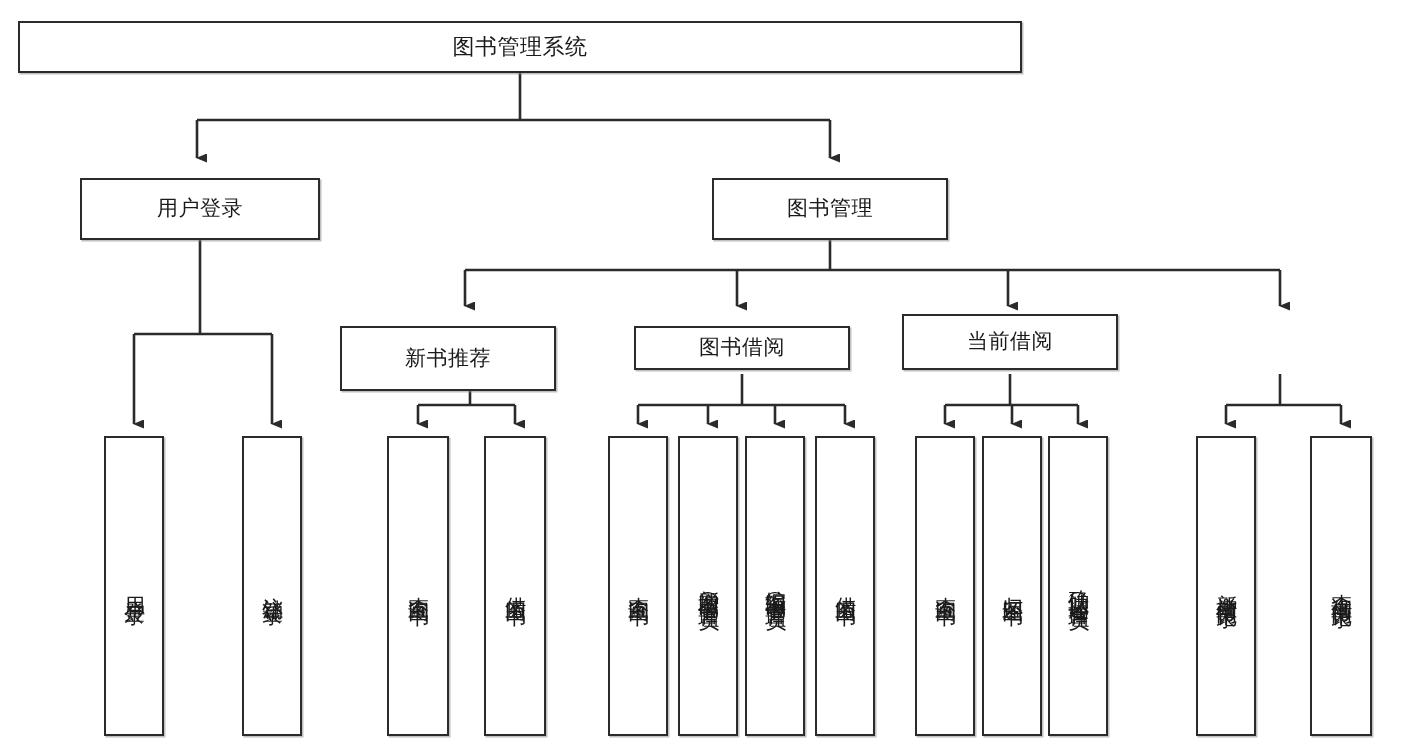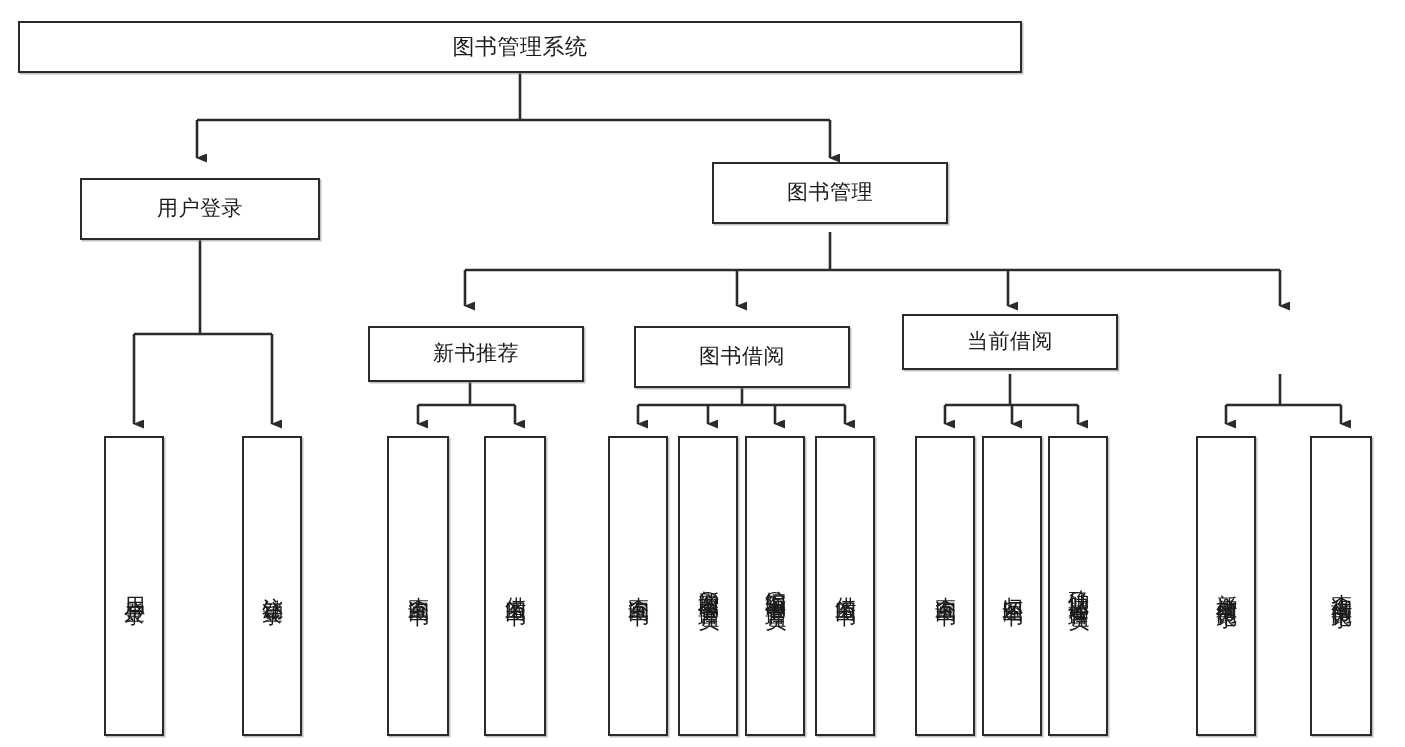--- a/index.html
+++ b/index.html
@@ -123,28 +123,28 @@
     </g>
   </svg>
 
   <div class="node root horizontal" style="left:18px; top:13px; width:1004px; height:52px;">
     <span class="node-label">图书管理系统</span>
   </div>
 
   <div class="node horizontal" style="left:80px; top:170px; width:240px; height:62px;">
     <span class="node-label">用户登录</span>
   </div>
-  <div class="node horizontal" style="left:712px; top:154px; width:236px; height:62px;">
+  <div class="node horizontal" style="left:712px; top:170px; width:236px; height:62px;">
     <span class="node-label">图书管理</span>
   </div>
 
-  <div class="node horizontal" style="left:368px; top:318px; width:216px; height:56px;">
+  <div class="node horizontal" style="left:340px; top:318px; width:216px; height:65px;">
     <span class="node-label">新书推荐</span>
   </div>
-  <div class="node horizontal" style="left:634px; top:318px; width:216px; height:62px;">
+  <div class="node horizontal" style="left:634px; top:318px; width:216px; height:44px;">
     <span class="node-label">图书借阅</span>
   </div>
   <div class="node horizontal" style="left:902px; top:306px; width:216px; height:56px;text-align:right;">
     <span class="node-label">当前借阅</span>
   </div>
 
   <div class="node vertical" style="left:104px; top:436px; width:60px; height:300px;">
     <span class="node-label">用户登录</span>
   </div>
   <div class="node vertical" style="left:242px; top:436px; width:60px; height:300px;">

